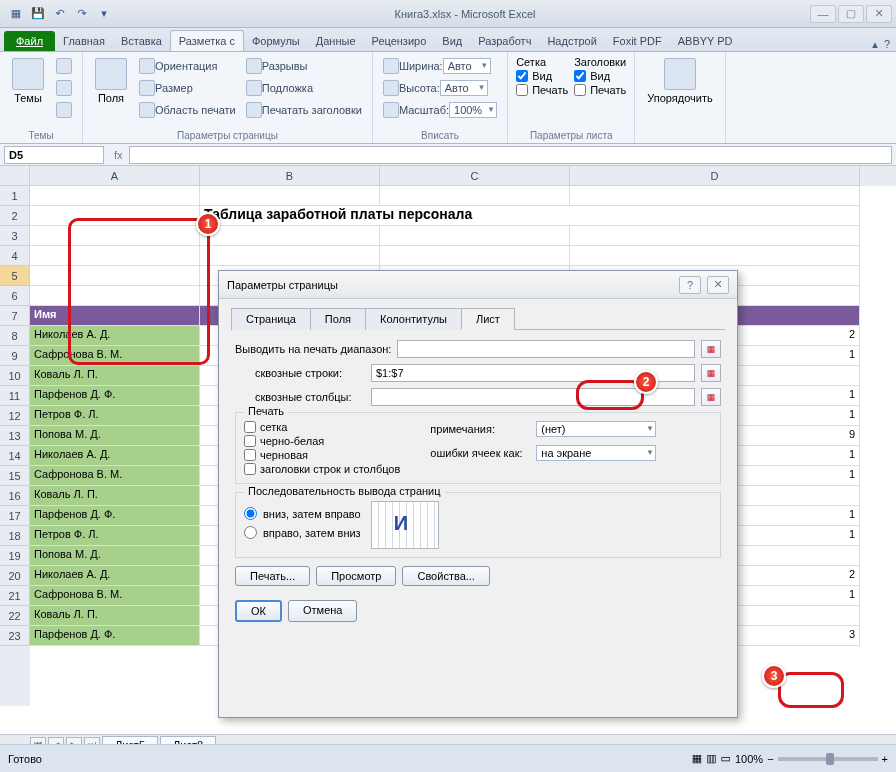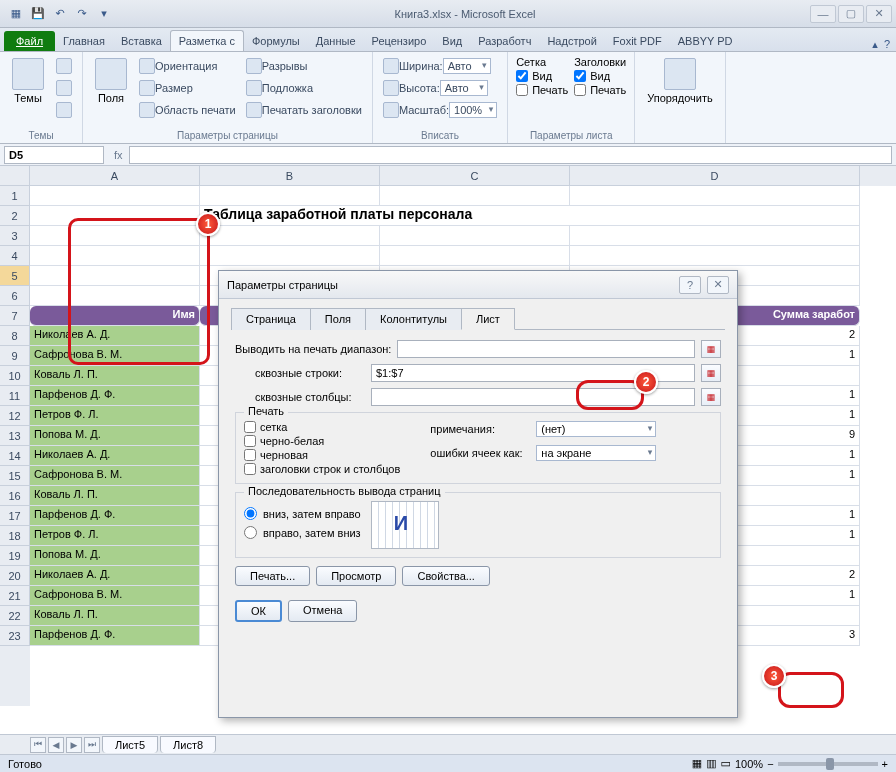--- a/index.html
+++ b/index.html
@@ -46,21 +46,21 @@
 .rowhdrs { width: 30px; background: #e8ecf2; }
 .rowhdr { height: 20px; border-bottom: 1px solid #c8d0dc; border-right: 1px solid #c8d0dc; text-align: center; line-height: 20px; color: #3a4a60; }
 .rowhdr.sel { background: #f4d89a; }
 .cols { flex: 1; overflow: hidden; }
 .colhdrs { display: flex; height: 20px; background: #e8ecf2; }
 .colhdr { border-right: 1px solid #c8d0dc; border-bottom: 1px solid #c8d0dc; text-align: center; line-height: 20px; color: #3a4a60; }
 .cA { width: 170px; } .cB { width: 180px; } .cC { width: 190px; } .cD { width: 290px; }
 .row { display: flex; height: 20px; }
 .cell { border-right: 1px solid #d8dee8; border-bottom: 1px solid #d8dee8; padding: 2px 4px; overflow: hidden; white-space: nowrap; }
 .cell.green { background: #a8d08d; }
-.cell.purple { background: #7a5a9a; color: #fff; text-align: right; font-weight: bold; border-radius: 6px; }
+.cell.purple { background: #7a5a9a; color: #fff; text-align: left; font-weight: bold; }
 .cell.title-cell { font-weight: bold; font-size: 14px; padding-top: 0; }
 .cell.num { text-align: right; }
 
 
 .callout1 { position: absolute; left: 68px; top: 218px; width: 142px; height: 147px; border: 3px solid #d4141a; border-radius: 10px; pointer-events: none; }
 .badge { position: absolute; width: 24px; height: 24px; border-radius: 50%; background: radial-gradient(#ff5a3a,#c4141a); color: #fff; font-weight: bold; display: flex; align-items: center; justify-content: center; border: 2px solid #fff; box-shadow: 0 1px 3px rgba(0,0,0,.4); font-size: 12px; }
 .b1 { left: 196px; top: 212px; }
 
 
 .dialog { position: absolute; left: 218px; top: 270px; width: 520px; height: 448px; background: #f0f0f0; border: 1px solid #8a96a8; box-shadow: 3px 3px 8px rgba(0,0,0,.3); }
@@ -89,21 +89,21 @@
 
 .callout2 { position: absolute; left: 576px; top: 380px; width: 68px; height: 30px; border: 3px solid #d4141a; border-radius: 12px; pointer-events: none; }
 .b2 { left: 634px; top: 370px; }
 .callout3 { position: absolute; left: 778px; top: 672px; width: 66px; height: 36px; border: 3px solid #d4141a; border-radius: 12px; pointer-events: none; }
 .b3 { left: 762px; top: 664px; }
 
 
 .sheettabs { position: absolute; bottom: 18px; left: 0; right: 0; height: 20px; background: #e8ecf2; border-top: 1px solid #c0c8d4; display: flex; align-items: center; padding-left: 30px; gap: 2px; }
 .sheettab { padding: 2px 12px; border: 1px solid #b0b8c4; border-bottom: none; background: #f8faff; border-radius: 0 0 4px 4px; }
 .nav-btn { width: 16px; height: 16px; border: 1px solid #b0b8c4; background: #f2f6fb; display: flex; align-items: center; justify-content: center; font-size: 9px; color: #6a7a90; }
-.status { position: absolute; bottom: 0; left: 0; right: 0; height: 18px; background: #dce4f0; border-top: 1px solid #c0c8d4; display: flex; align-items: center; padding: 0 8px; }
+.status { position: absolute; bottom: 0; left: 0; right: 0; height: 28px; background: #dce4f0; border-top: 1px solid #c0c8d4; display: flex; align-items: center; padding: 0 8px; }
 .status .right { margin-left: auto; display: flex; gap: 4px; align-items: center; }
 .zoom-track { width: 100px; height: 4px; background: #b0b8c4; position: relative; }
 .zoom-track::after { content:""; position:absolute; left:48px; top:-4px; width:8px; height:12px; background:#8a96a8; border-radius:2px; }
 </style>
 </head>
 <body>
 
 <div class="titlebar">
   <div class="qat">
     <span class="qat-btn">▦</span>

